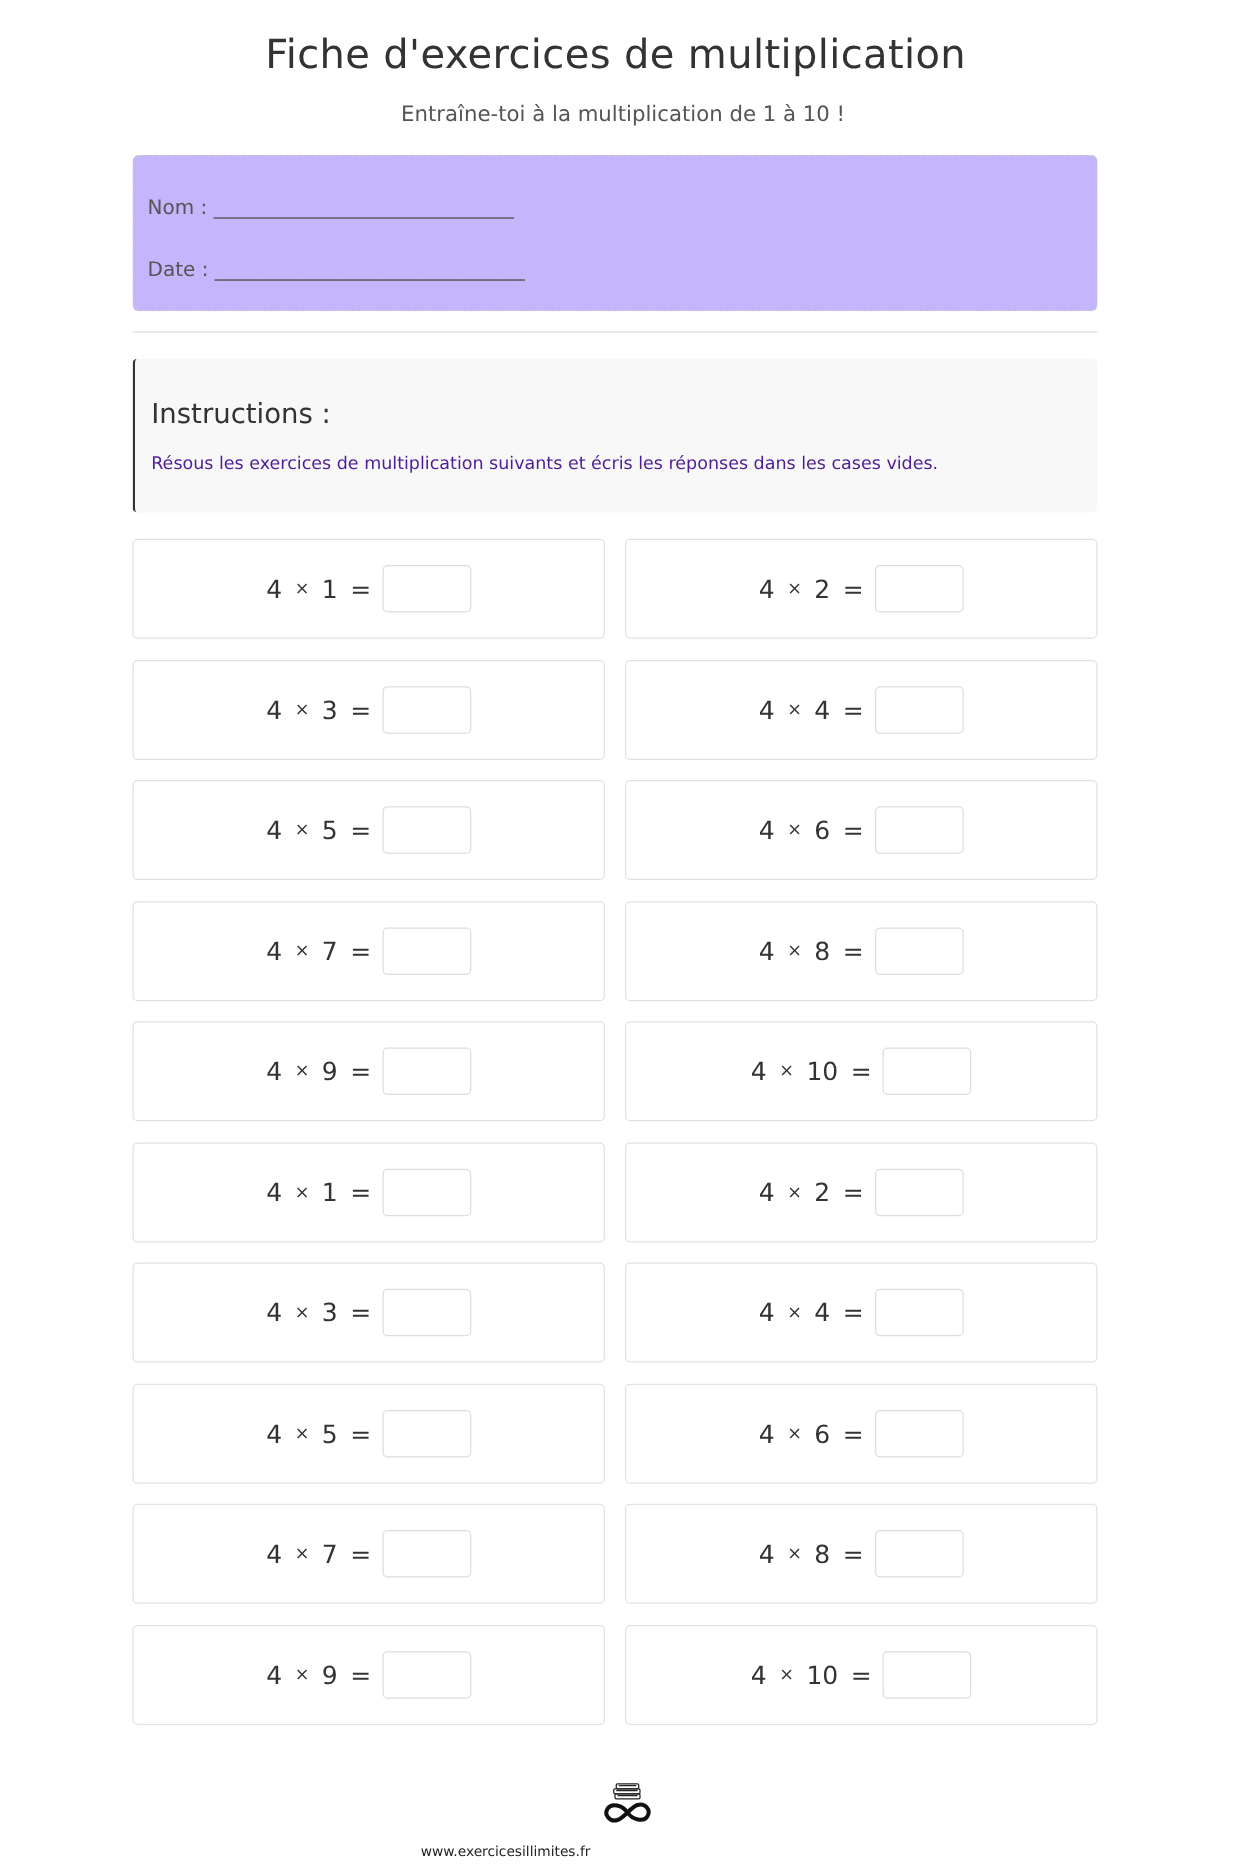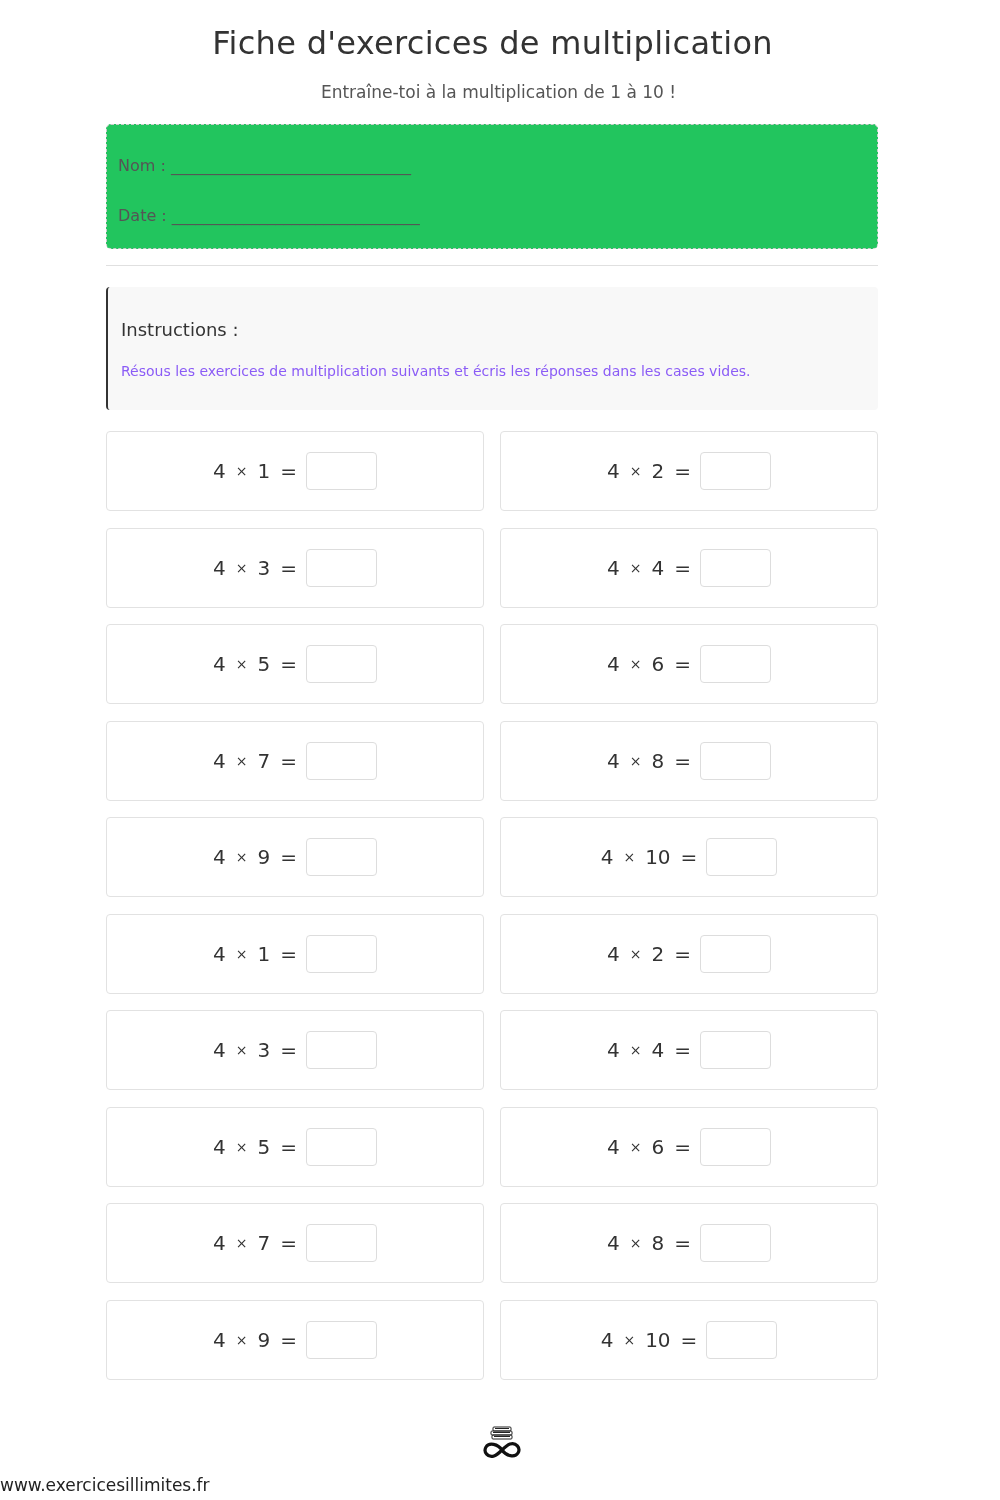--- a/index.html
+++ b/index.html
@@ -8,53 +8,53 @@
     .title {
       position: absolute; left: 0; top: 24px; width: 985px; text-align: center;
       font-size: 32px; color: #333333; letter-spacing: 0.3px;
     }
     .subtitle {
       position: absolute; left: 0; top: 82px; width: 985px; text-align: center;
       font-size: 17px; color: #555555; padding-left: 12px;
     }
     .info-box {
       position: absolute; left: 106px; top: 124px; width: 772px; height: 125px;
-      border: 1px dashed #cccccc; border-radius: 5px; background: #22c55e;
+      border: 1px dashed #cccccc; border-radius: 5px; background: #c4b5fd;
     }
     .info-line { position: absolute; left: 11px; font-size: 16px; color: #555555; white-space: nowrap; }
     .info-line.nom { top: 31px; }
     .info-line.date { top: 81px; }
     .divider {
       position: absolute; left: 106px; top: 265px; width: 772px; height: 1px; background: #e0e0e0;
     }
     .instructions {
       position: absolute; left: 106px; top: 287px; width: 772px; height: 123px;
       background: #f8f8f8; border-left: 2px solid #333333; border-radius: 4px;
     }
-    .instructions .heading { position: absolute; left: 13px; top: 32px; font-size: 18px; color: #333333; }
-    .instructions .text { position: absolute; left: 13px; top: 76px; font-size: 14px; color: #8b5cf6; white-space: nowrap; }
+    .instructions .heading { position: absolute; left: 13px; top: 32px; font-size: 22px; color: #333333; }
+    .instructions .text { position: absolute; left: 13px; top: 76px; font-size: 14px; color: #4c1d95; white-space: nowrap; }
     .grid {
       position: absolute; left: 106px; top: 431px; width: 772px;
       display: grid; grid-template-columns: 378px 378px; column-gap: 16px; row-gap: 16.5px;
     }
     .card {
       height: 80px; border: 1px solid #e2e2e2; border-radius: 4px; background: #ffffff;
       display: flex; align-items: center; justify-content: center;
     }
     .expr { font-size: 20px; color: #333333; display: flex; align-items: center; white-space: nowrap; }
     .expr .op { font-size: 14px; margin: 0 10px; }
     .expr .eq { margin-left: 10px; margin-right: 9px; }
     .answer {
       width: 71px; height: 38px; border: 1px solid #dddddd; border-radius: 4px; background: #ffffff;
       font-size: 18px; text-align: center; outline: none;
     }
     .footer-logo { position: absolute; left: 477px; top: 1423px; width: 50px; height: 40px; }
     .footer-url {
-      position: absolute; left: 0; top: 1475px; width: 809px; 
-      font-size: 17px; color: #222222;
+      position: absolute; left: 0; top: 1475px; width: 809px; text-align: center;
+      font-size: 11px; color: #222222;
     }
   </style>
 </head>
 <body>
 
 <div class="title">Fiche d'exercices de multiplication</div>
 <div class="subtitle">Entraîne-toi à la multiplication de 1 à 10 !</div>
 
 <div class="info-box">
   <div class="info-line nom">Nom : ______________________________</div>

